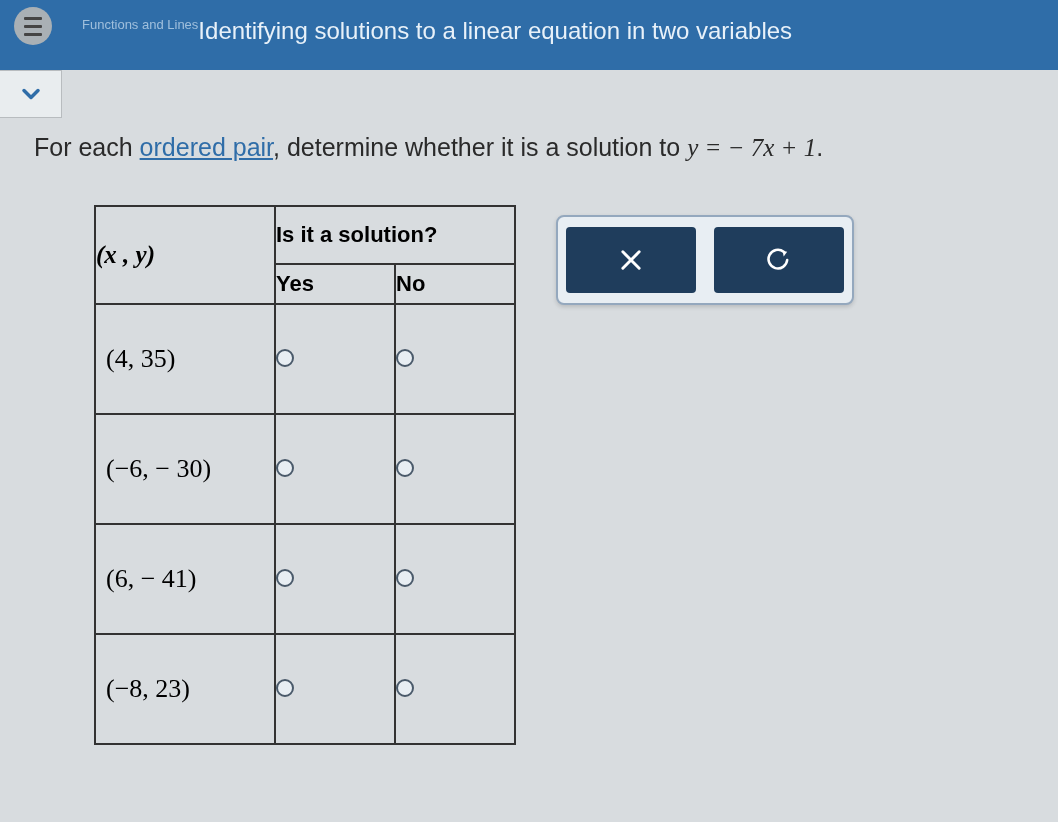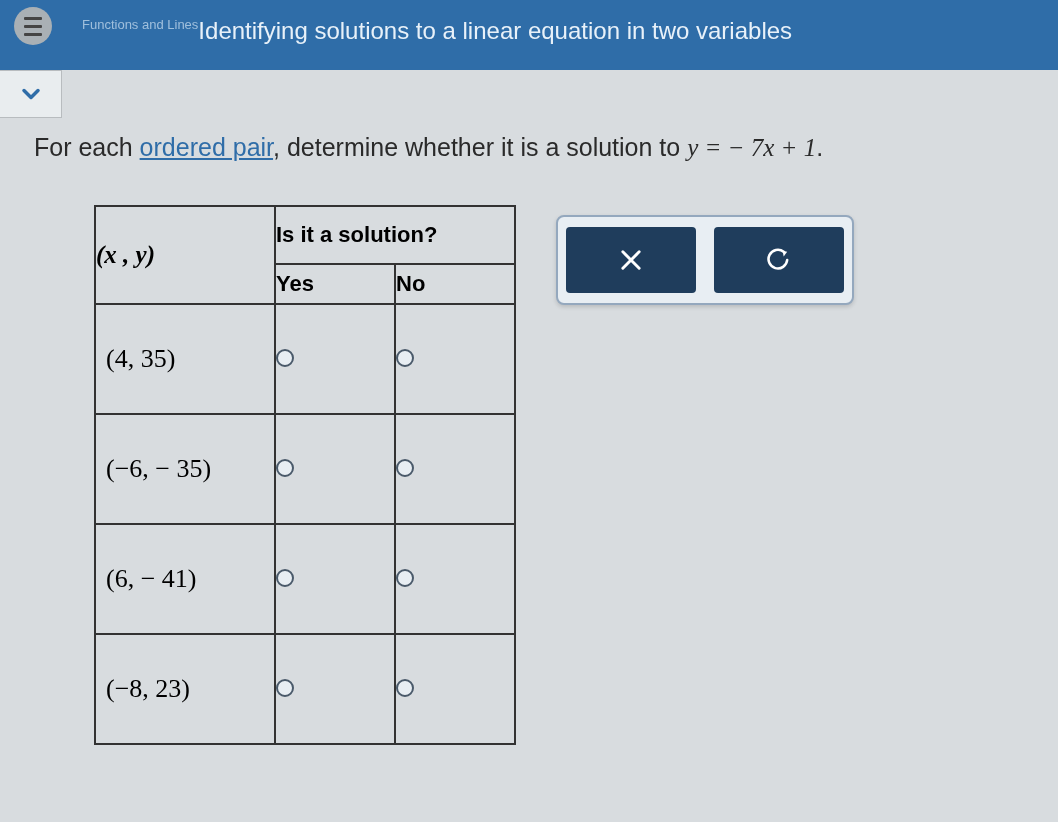--- a/index.html
+++ b/index.html
@@ -214,21 +214,21 @@
       <tr>
         <th class="cell-yes">Yes</th>
         <th class="cell-no">No</th>
       </tr>
       <tr>
         <td class="pair-cell">(4, 35)</td>
         <td class="radio-cell"><span class="radio-circle"></span></td>
         <td class="radio-cell"><span class="radio-circle"></span></td>
       </tr>
       <tr>
-        <td class="pair-cell">(−6, − 35)</td>
+        <td class="pair-cell">(−6, − 30)</td>
         <td class="radio-cell"><span class="radio-circle"></span></td>
         <td class="radio-cell"><span class="radio-circle"></span></td>
       </tr>
       <tr>
         <td class="pair-cell">(6, − 41)</td>
         <td class="radio-cell"><span class="radio-circle"></span></td>
         <td class="radio-cell"><span class="radio-circle"></span></td>
       </tr>
       <tr>
         <td class="pair-cell">(−8, 23)</td>

